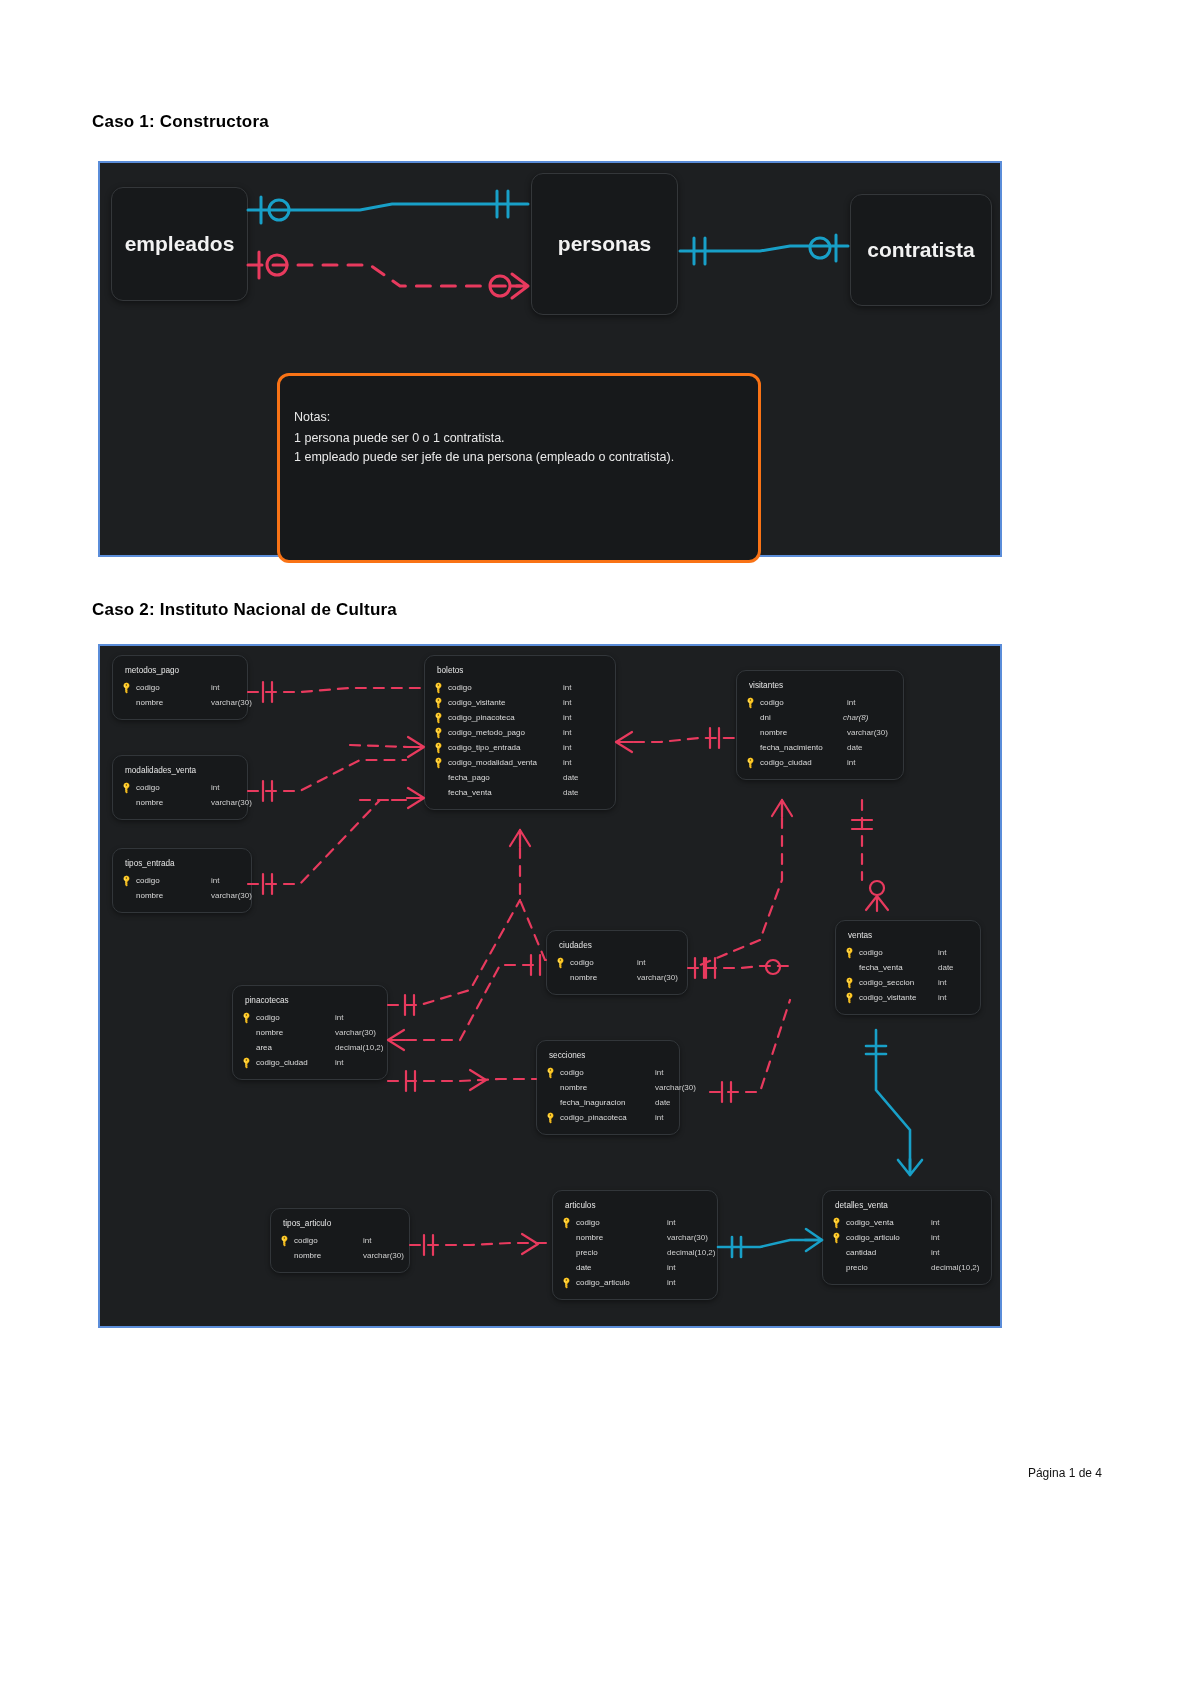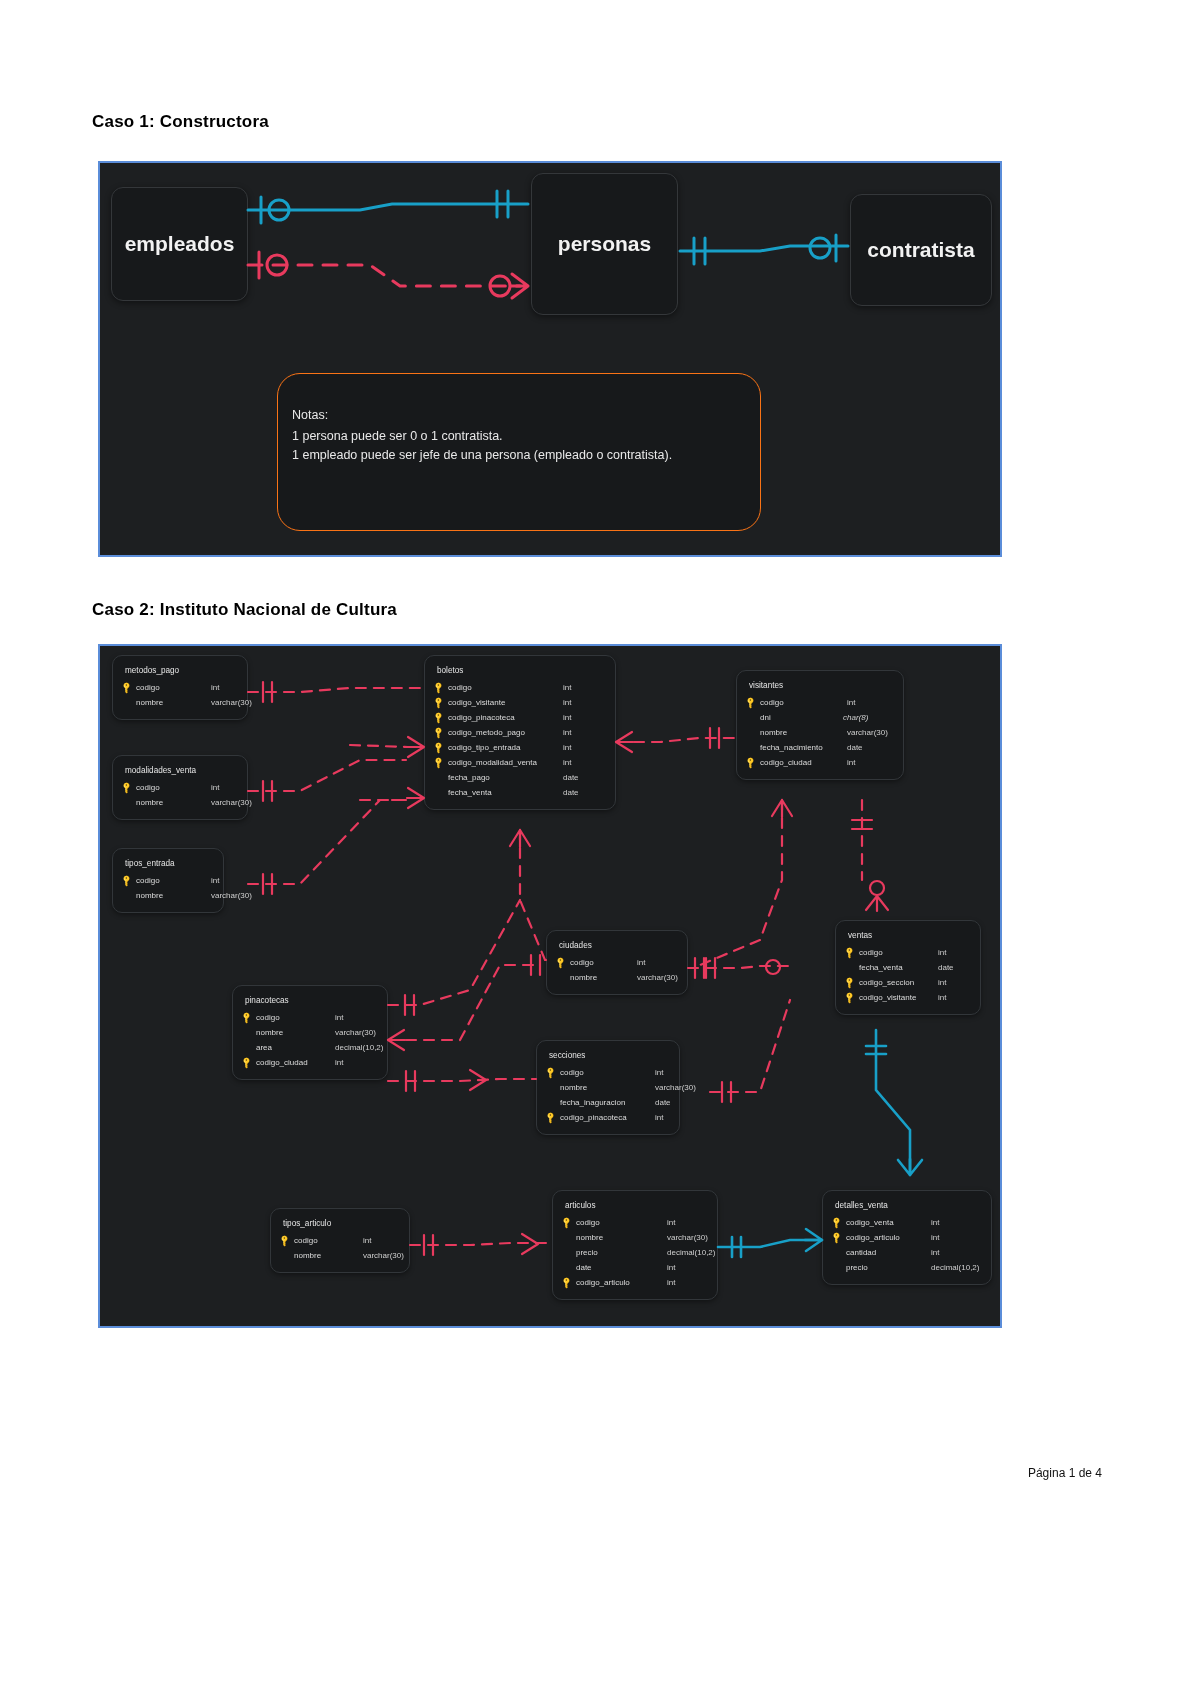--- a/index.html
+++ b/index.html
@@ -22,22 +22,22 @@
   #canvas2{left:98px;top:644px;width:904px;height:684px;}
   .ent{
     position:absolute;background:#17191b;border:1px solid #34373a;border-radius:12px;
     display:flex;align-items:center;justify-content:center;
     color:#f2f2f2;font-weight:bold;box-shadow:0 2px 6px rgba(0,0,0,.45);
   }
   #ent-empleados{left:111px;top:187px;width:135px;height:112px;font-size:21px;}
   #ent-personas{left:531px;top:173px;width:145px;height:140px;font-size:21px;}
   #ent-contratistas{left:850px;top:194px;width:140px;height:110px;font-size:21px;}
   .notes{
-    position:absolute;left:277px;top:373px;width:484px;height:158px;
-    background:#17191b;border:1px solid #f97316;border-radius:23px;
+    position:absolute;left:277px;top:373px;width:484px;height:190px;
+    background:#17191b;border:3px solid #f97316;border-radius:12px;
     box-sizing:border-box;padding:32px 0 0 14px;
     color:#e9e9e9;font-size:12.5px;line-height:19px;
   }
   .notes .nt{display:block;white-space:nowrap;}
   .notes .nt.head{margin-bottom:2px;}
   svg.ovl{position:absolute;left:0;top:0;width:1200px;height:1696px;pointer-events:none;}
   .tbl{
     position:absolute;background:#17191b;border:1px solid #32363a;border-radius:10px;
     box-sizing:border-box;padding:10px 10px 9px 10px;
     box-shadow:0 2px 5px rgba(0,0,0,.4);
@@ -93,21 +93,21 @@
           <span class="kcell"><span class="key" style="color:#f5c518">🔑</span></span>
           <span class="fname">codigo</span>
           <span class="ftype" style="left: 88px;">int</span>
         </div>
         <div class="row" style="position: relative;">
           <span class="kcell">&nbsp;</span>
           <span class="fname">nombre</span>
           <span class="ftype" style="left: 88px;">varchar(30)</span>
         </div>
       </div>
-      <div class="tbl" style="left: 112px; top: 848px; width: 112px;">
+      <div class="tbl" style="left: 112px; top: 848px; width: 140px;">
         <div class="tname">tipos_entrada</div>
         <div class="row" style="position: relative;">
           <span class="kcell"><span class="key" style="color:#f5c518">🔑</span></span>
           <span class="fname">codigo</span>
           <span class="ftype" style="left: 88px;">int</span>
         </div>
         <div class="row" style="position: relative;">
           <span class="kcell">&nbsp;</span>
           <span class="fname">nombre</span>
           <span class="ftype" style="left: 88px;">varchar(30)</span>

